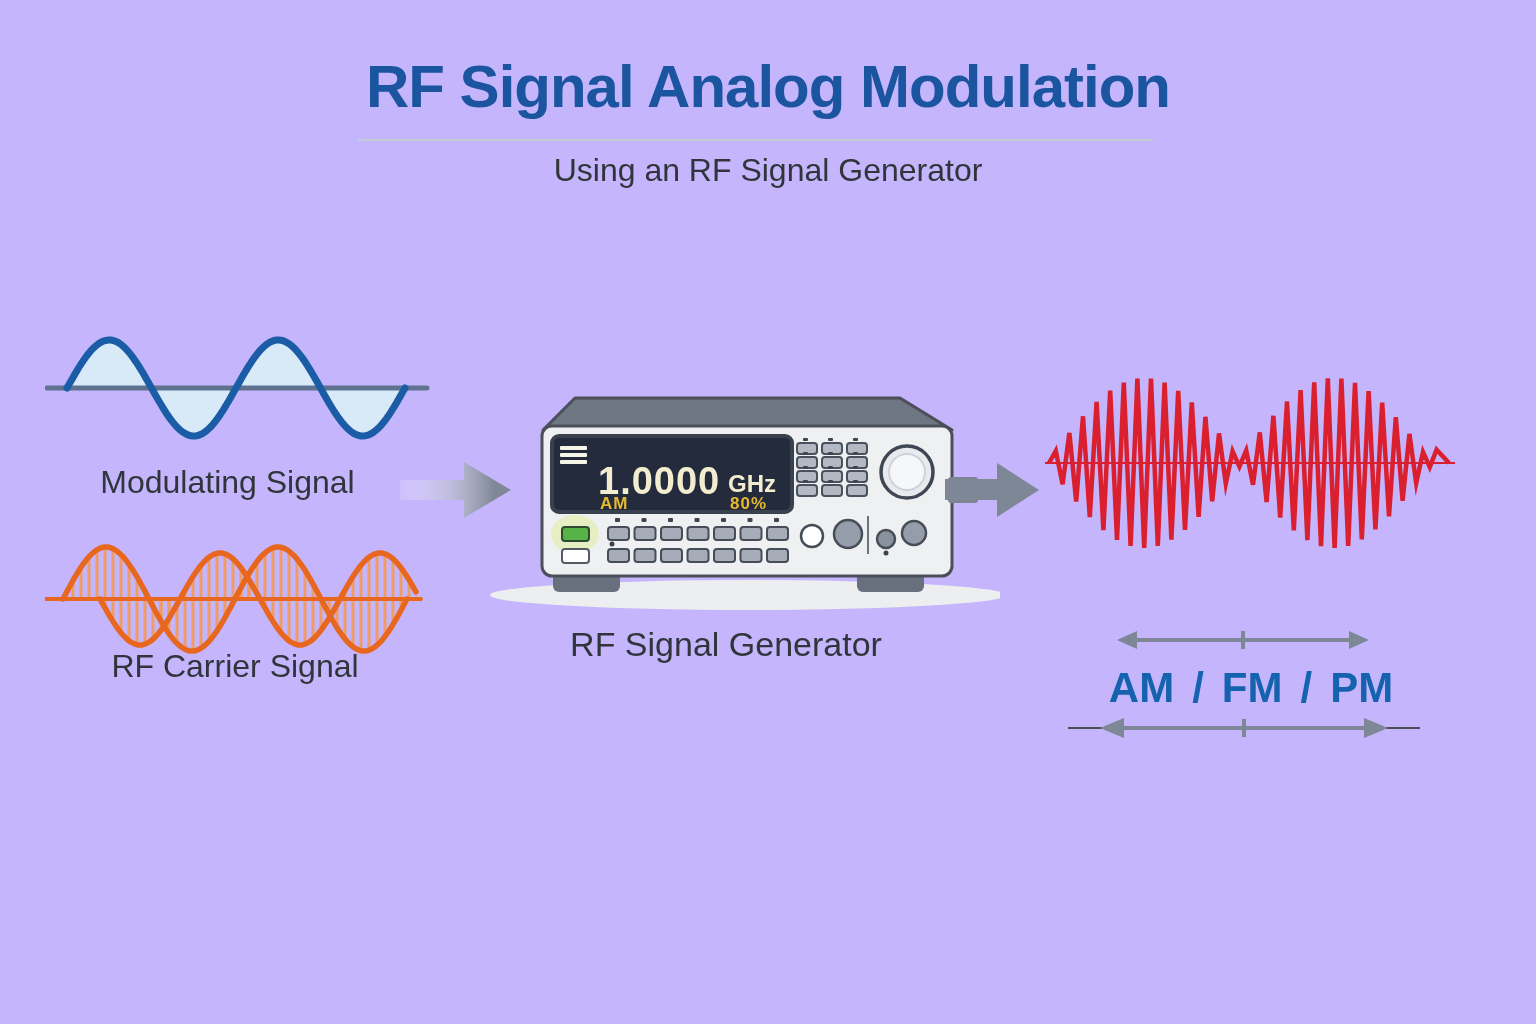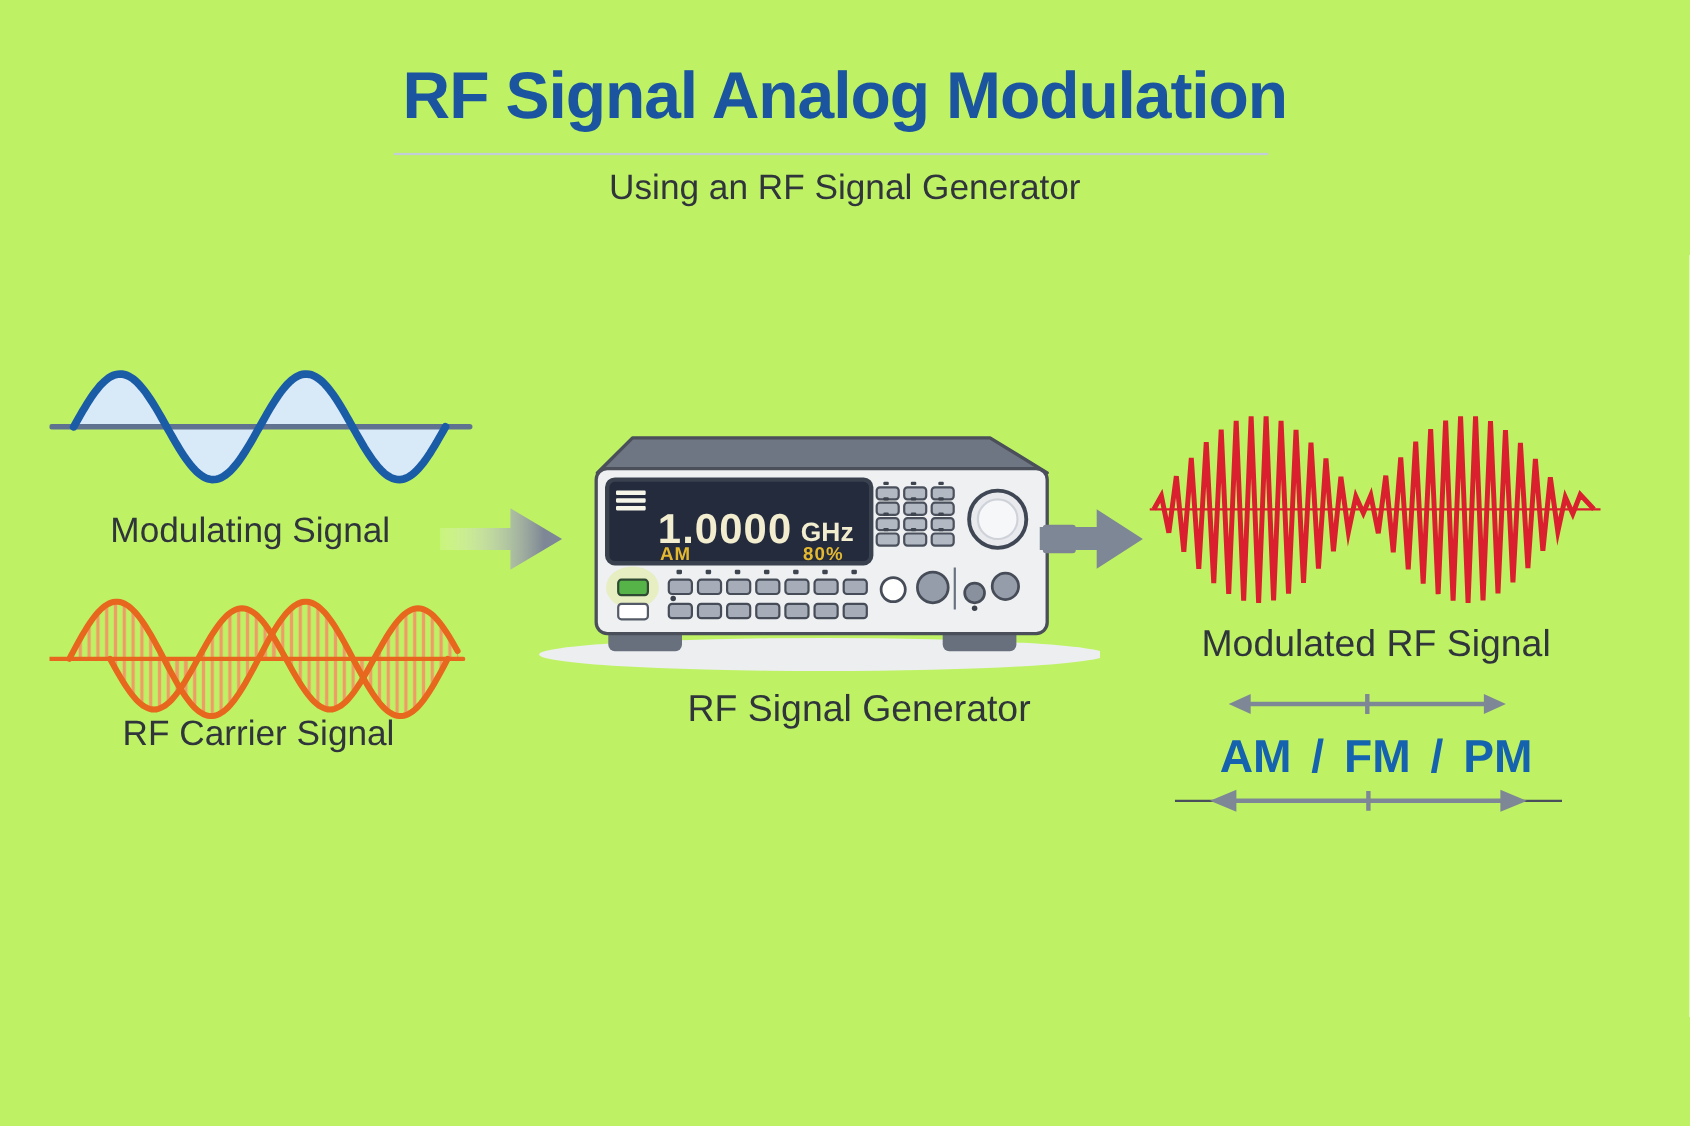--- a/index.html
+++ b/index.html
@@ -1,30 +1,30 @@
 <!DOCTYPE html>
 <html style="--title-blue: #1b55a0; --text-dark: #30353b; --divider: #c3cdd8; --arrow-gray: #7e8795; --modulating-stroke: #1b5ca6; --modulating-fill: #d8e9f7; --baseline-slate: #5f7390; --carrier-orange: #e8671f; --carrier-hatch: #f09c66; --modulated-red: #da1f2e; --modes-blue: #1563ae; --display-bg: #232b3d; --display-text: #f2edcf; --display-accent: #e5b92f;"><head>
 <meta charset="utf-8">
 <style>
   * { margin:0; padding:0; box-sizing:border-box; }
   html,body { width:1536px; height:1024px; background:#ffffff; overflow:hidden;
               font-family:"Liberation Sans", sans-serif; }
   .abs { position:absolute; }
-  #stage { position:relative; width:1536px; height:1024px; background:#bef264; }
+  #stage { position:relative; width:1536px; height:1024px; background:#c4b5fd; }
 
   .title { top:52px; left:0; width:1536px; text-align:center;
            font-size:60px; font-weight:700; color:var(--title-blue); letter-spacing:-1px; }
   .divider { top:139px; left:358px; width:795px; height:2px; background:var(--divider); }
   .subtitle { top:152px; left:0; width:1536px; text-align:center;
               font-size:32px; font-weight:400; color:var(--text-dark); }
 
   .wave-label { font-size:32px; font-weight:400; color:var(--text-dark); text-align:center; }
   .mod-label { top:464px; left:35px; width:385px; }
   .car-label { top:648px; left:45px; width:380px; }
-  .dev-label { top:625px; left:571px; width:420px; font-size:34px; }
+  .dev-label { top:625px; left:516px; width:420px; font-size:34px; }
   .modulated-label { top:566px; left:1045px; width:412px; font-size:34px; }
 
   .modes-row { top:664px; left:1045px; width:412px; display:flex; justify-content:center;
                gap:18px; font-size:42px; font-weight:700; color:var(--modes-blue); }
   .descriptors { top:752px; left:1045px; width:412px; height:40px; }
   .descriptors span { position:absolute; transform:translateX(-50%); white-space:nowrap;
                       font-size:29px; font-weight:700; color:var(--text-dark); }
   .desc-0 { left:67px; } .desc-1 { left:214px; } .desc-2 { left:332px; }
 
   
@@ -179,21 +179,20 @@
   <div class="abs wave-label dev-label">RF Signal Generator</div>
 
   <svg class="abs" style="left:945px; top:462px;" width="95" height="56" viewBox="0 0 95 56">
     <polygon points="0,17 52,17 52,1 94,28 52,55 52,38 0,38" fill="var(--arrow-gray)"></polygon>
   </svg>
 
   <svg class="abs" style="left:1045px; top:374px;" width="412" height="180" viewBox="0 0 412 180">
       <line x1="0" y1="89" x2="410" y2="89" stroke="#da1f2e" stroke-width="2"></line>
       <polyline points="4,89 10.8,76.8 17.6,110.3 24.4,58.9 31.2,127.6 38.0,42.3 44.8,143.2 51.6,27.9 58.4,156.2 65.2,16.5 72.0,166.0 78.8,8.5 85.6,172.0 92.4,4.5 99.2,174.0 106.0,4.5 112.8,171.9 119.6,8.7 126.4,165.7 133.2,16.8 140.0,155.9 146.8,28.3 153.6,142.8 160.4,42.8 167.2,127.2 174.0,59.4 180.8,109.8 187.6,77.3 194.4,92.5 201.2,76.3 208.0,110.8 214.8,58.4 221.6,128.1 228.4,41.8 235.2,143.6 242.0,27.5 248.8,156.5 255.6,16.2 262.4,166.2 269.2,8.4 276.0,172.1 282.8,4.4 289.6,174.0 296.4,4.6 303.2,171.8 310.0,8.9 316.8,165.5 323.6,17.1 330.4,155.5 337.2,28.7 344.0,142.4 350.8,43.2 357.6,126.7 364.4,59.9 371.2,109.2 378.0,77.9 384.8,93.1 391.6,75.7 404,89" fill="none" stroke="#da1f2e" stroke-width="4.5" stroke-linejoin="miter" stroke-miterlimit="6"></polyline>
     </svg>
-  <div class="abs wave-label modulated-label">Modulated RF Signal</div>
 
   <svg class="abs" style="left:1115px; top:628px;" width="256" height="24" viewBox="0 0 256 24">
     <line class="dbl-line" x1="18" y1="12" x2="238" y2="12"></line>
     <polygon class="dbl-head" points="2,12 22,3 22,21"></polygon>
     <polygon class="dbl-head" points="254,12 234,3 234,21"></polygon>
     <line class="dbl-line" x1="128" y1="3" x2="128" y2="21"></line>
   </svg>
 
   <div class="abs modes-row">
     <span>AM</span>

